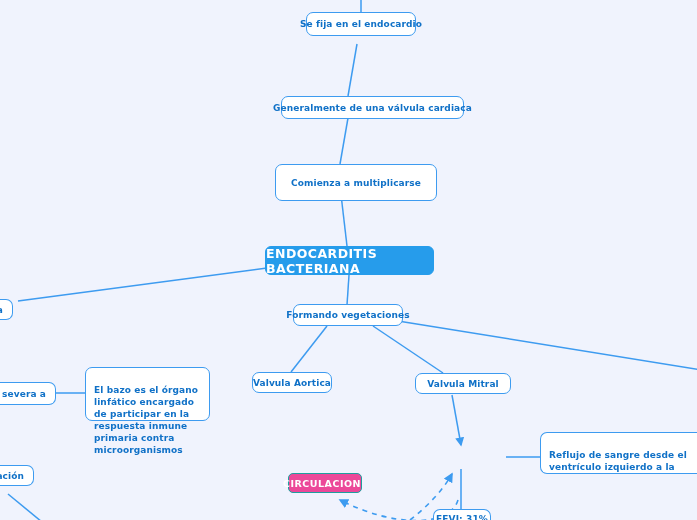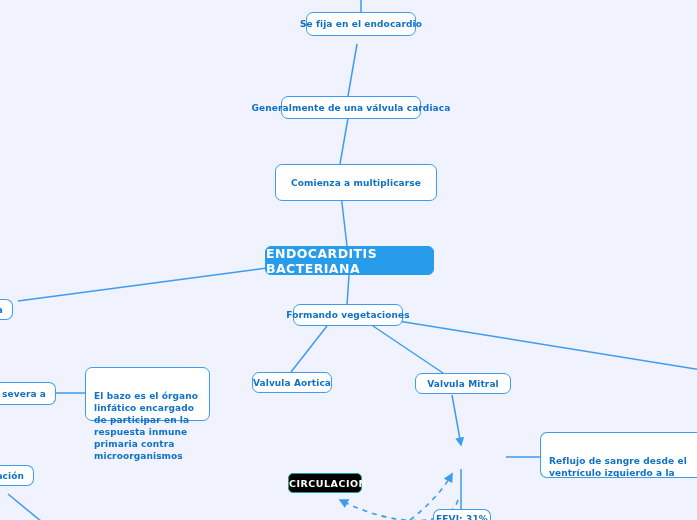--- a/index.html
+++ b/index.html
@@ -39,36 +39,36 @@
   .node.center {
     background: #269ceb;
     border-color: #269ceb;
     color: #ffffff;
     border-radius: 6px;
     justify-content: center;
     font-size: 12.5px;
     letter-spacing: 0.45px;
   }
   .node.teal {
-    background: #000000;
+    background: #ec4899;
     border-color: #1f9e9e;
     color: #ffffff;
     border-radius: 5px;
-    justify-content: flex-start;
+    justify-content: flex-end;
     font-size: 9.5px;
     letter-spacing: 0.5px;
   }
   .node.single {
     justify-content: center;
     font-size: 9px;
     white-space: nowrap;
   }
   .node.para {
     align-items: flex-start;
-    padding: 22px 8px;
+    padding: 16px 8px;
     font-size: 9px;
     line-height: 12.1px;
   }
   .node.para .txt { display: block; }
   .node.clip-left {
     border-left: none;
     border-top-left-radius: 0;
     border-bottom-left-radius: 0;
     justify-content: flex-end;
     padding-right: 9px;
@@ -135,21 +135,21 @@
       <marker id="arrowSolid" markerWidth="7" markerHeight="7" refX="5" refY="3" orient="auto">
         <path d="M0,0 L6,3 L0,6 z" fill="#3d9bf0"></path>
       </marker>
     </defs>
   </svg>
 
   <div class="node single" style="left:306px; top:12px; width:110px; height:24px;">
     <span class="txt">Se fija en el endocardio</span>
   </div>
 
-  <div class="node single" style="left:281px; top:96px; width:140px; height:23px;">
+  <div class="node single" style="left:281px; top:96px; width:183px; height:23px;">
     <span class="txt">Generalmente de una válvula cardiaca</span>
   </div>
 
   <div class="node single" style="left:275px; top:164px; width:162px; height:37px;">
     <span class="txt">Comienza a multiplicarse</span>
   </div>
 
   <div class="node center" style="left:265px; top:246px; width:169px; height:29px;">
     <span class="txt">ENDOCARDITIS BACTERIANA</span>
   </div>

